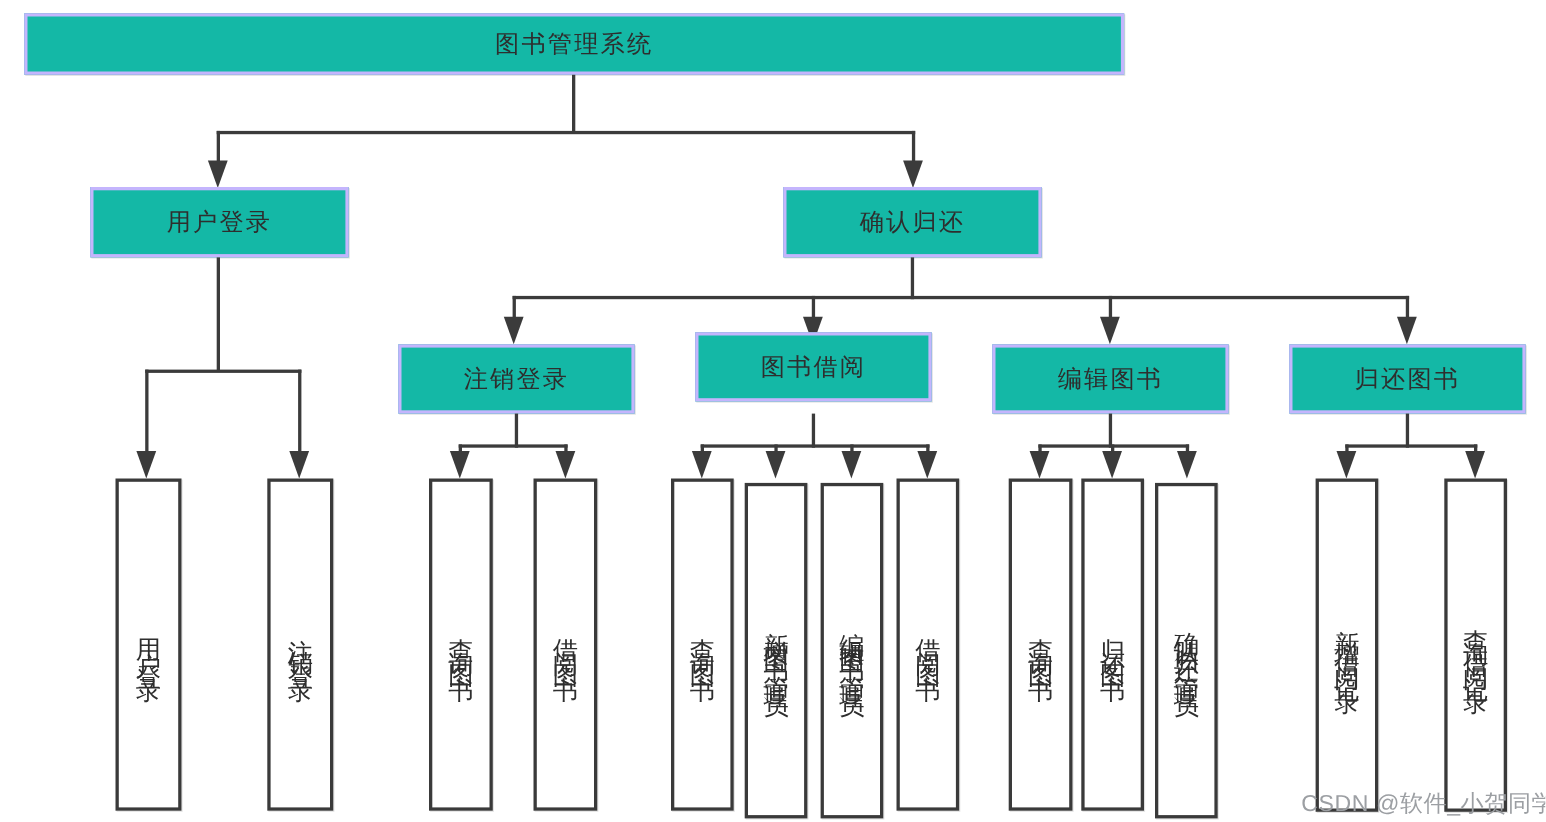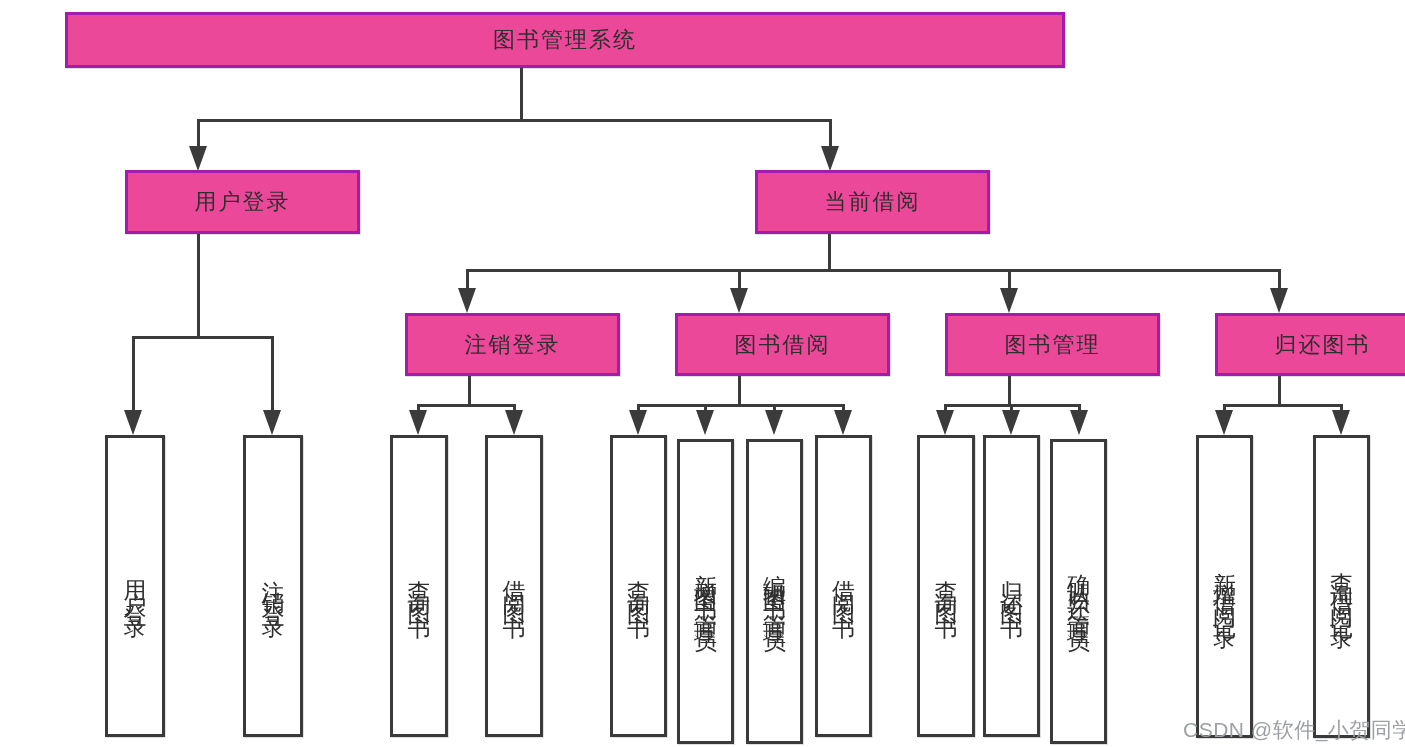--- a/index.html
+++ b/index.html
@@ -12,30 +12,29 @@
     position: relative;
     width: 1405px;
     height: 747px;
     background: #ffffff;
     overflow: hidden;
   }
   
   .box {
     position: absolute;
     box-sizing: border-box;
-    border: 3px solid #a21caf;
-    background: #ec4899;
+    border: 3px solid #c4b5fd;
+    background: #14b8a6;
     display: flex;
     align-items: center;
     justify-content: center;
     color: #2e2e2e;
     font-size: 22px;
     letter-spacing: 2px;
     box-shadow: 1px 1px 0 rgba(0,0,0,0.12);
-    margin-left: 43px;
   }
   .vbox {
     position: absolute;
     box-sizing: border-box;
     border: 3px solid #3a3a3a;
     background: #ffffff;
     display: flex;
     align-items: center;
     justify-content: center;
     color: #2e2e2e;
@@ -88,21 +87,21 @@
   <div class="line" style="left:197px; top:119px; width:635px; height:3px;"></div>
   <div class="line" style="left:197px; top:119px; width:3px; height:29px;"></div>
   <div class="arrow" style="left:189px; top:146px;"></div>
   <div class="line" style="left:829px; top:119px; width:3px; height:29px;"></div>
   <div class="arrow" style="left:821px; top:146px;"></div>
 
   <div class="box" style="left:82px; top:170px; width:235px; height:64px;">
     <span>用户登录</span>
   </div>
   <div class="box" style="left:712px; top:170px; width:235px; height:64px;">
-    <span>当前借阅</span>
+    <span>确认归还</span>
   </div>
 
   <div class="line" style="left:197px; top:234px; width:3px; height:104px;"></div>
   <div class="line" style="left:132px; top:336px; width:142px; height:3px;"></div>
   <div class="line" style="left:132px; top:336px; width:3px; height:76px;"></div>
   <div class="arrow" style="left:124px; top:410px;"></div>
   <div class="line" style="left:271px; top:336px; width:3px; height:76px;"></div>
   <div class="arrow" style="left:263px; top:410px;"></div>
 
   <div class="line" style="left:828px; top:234px; width:3px; height:38px;"></div>
@@ -112,25 +111,25 @@
   <div class="line" style="left:738px; top:269px; width:3px; height:21px;"></div>
   <div class="arrow" style="left:730px; top:288px;"></div>
   <div class="line" style="left:1008px; top:269px; width:3px; height:21px;"></div>
   <div class="arrow" style="left:1000px; top:288px;"></div>
   <div class="line" style="left:1278px; top:269px; width:3px; height:21px;"></div>
   <div class="arrow" style="left:1270px; top:288px;"></div>
 
   <div class="box" style="left:362px; top:313px; width:215px; height:63px;">
     <span>注销登录</span>
   </div>
-  <div class="box" style="left:632px; top:313px; width:215px; height:63px;">
+  <div class="box" style="left:632px; top:302px; width:215px; height:63px;">
     <span>图书借阅</span>
   </div>
   <div class="box" style="left:902px; top:313px; width:215px; height:63px;">
-    <span>图书管理</span>
+    <span>编辑图书</span>
   </div>
   <div class="box" style="left:1172px; top:313px; width:215px; height:63px;">
     <span>归还图书</span>
   </div>
 
   <div class="line" style="left:468px; top:376px; width:3px; height:31px;"></div>
   <div class="line" style="left:417px; top:404px; width:99px; height:3px;"></div>
   <div class="line" style="left:417px; top:404px; width:3px; height:10px;"></div>
   <div class="arrow" style="left:409px; top:410px;"></div>
   <div class="line" style="left:513px; top:404px; width:3px; height:10px;"></div>

